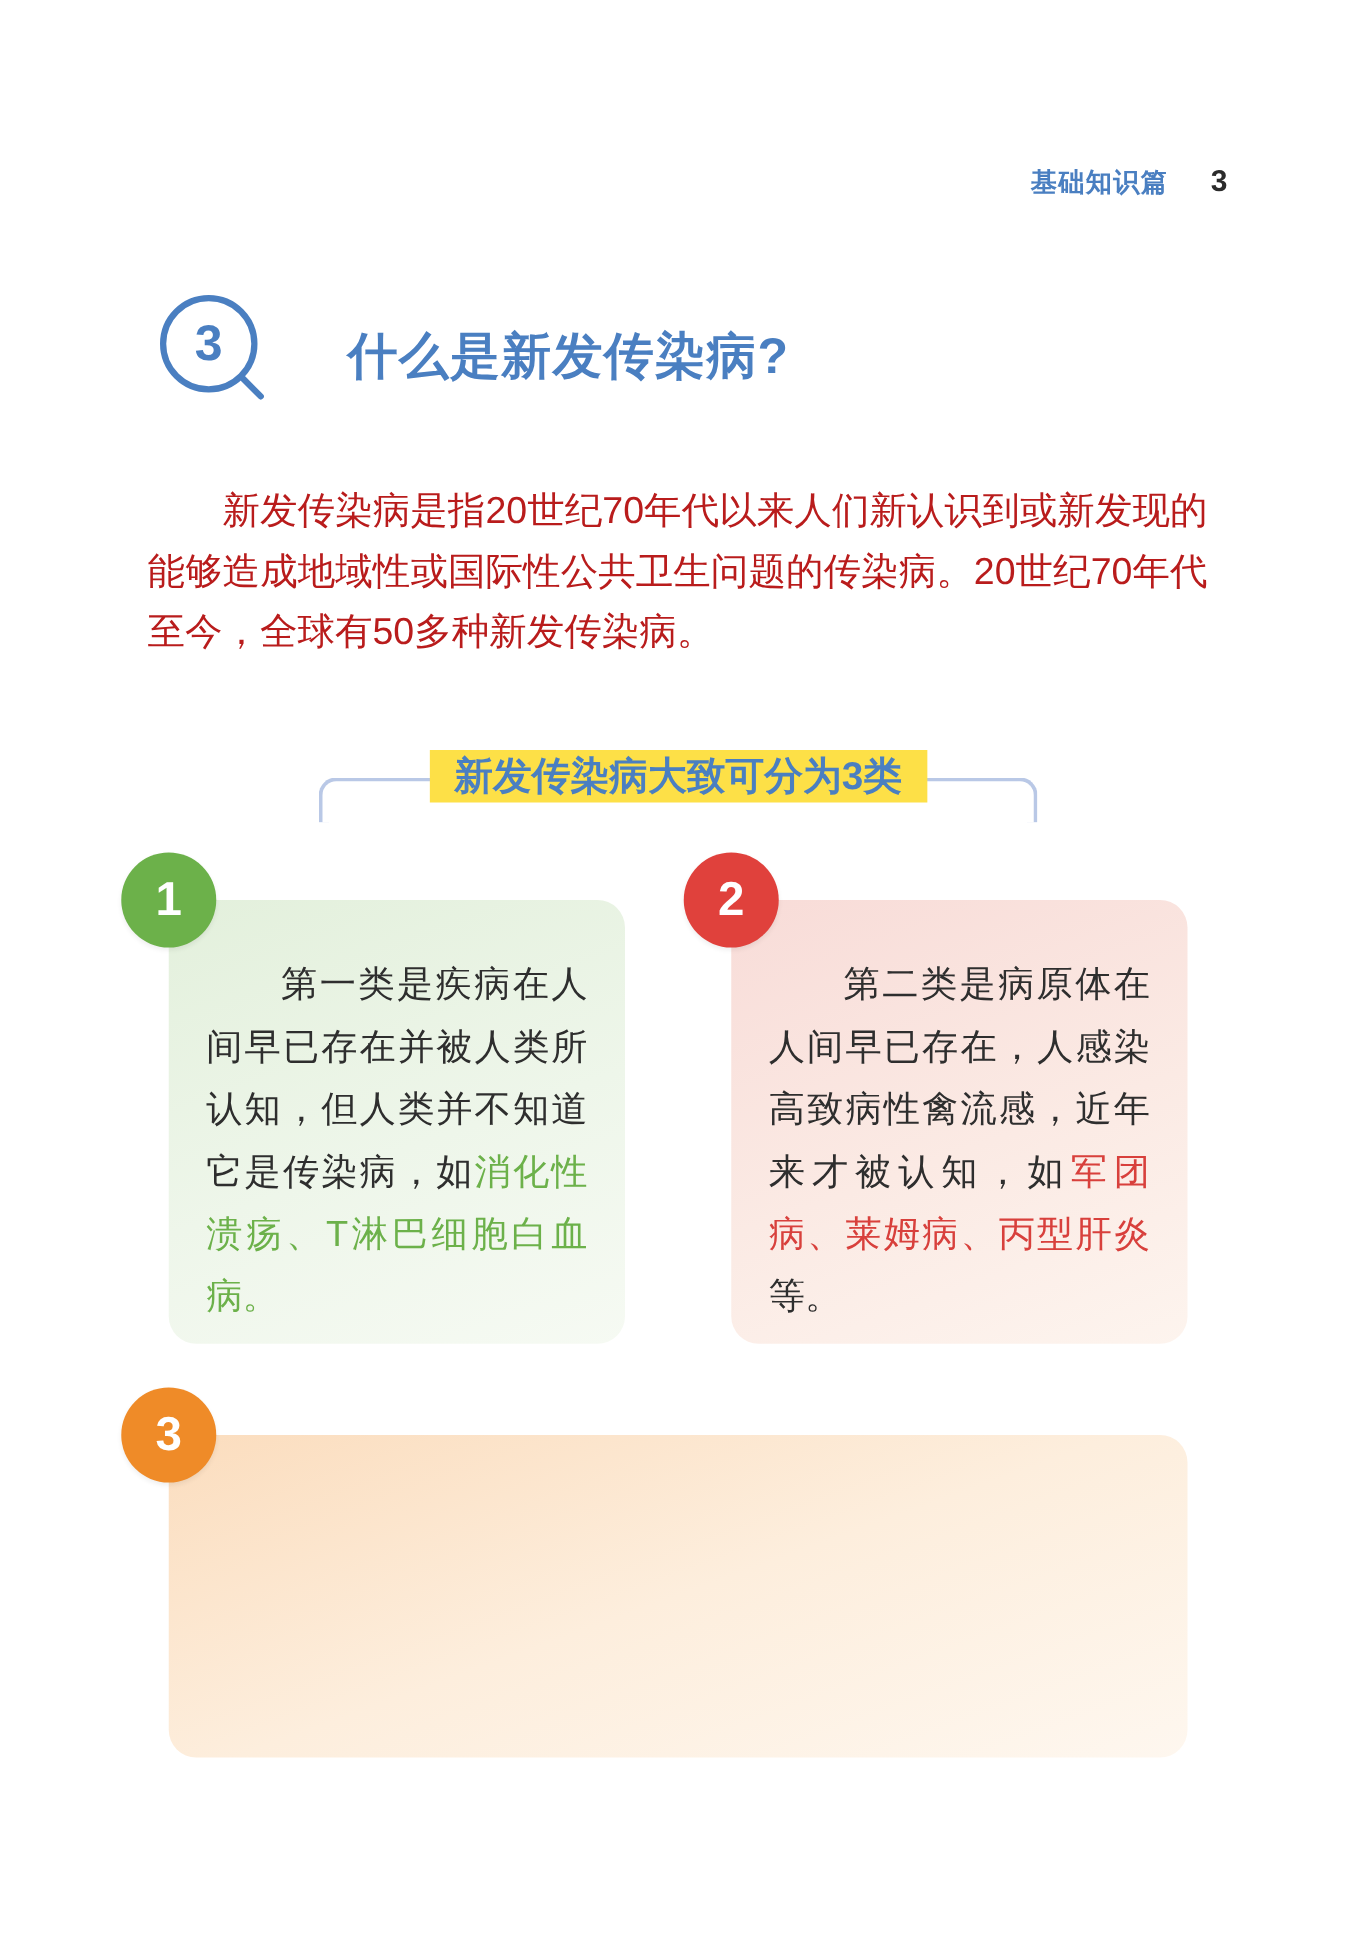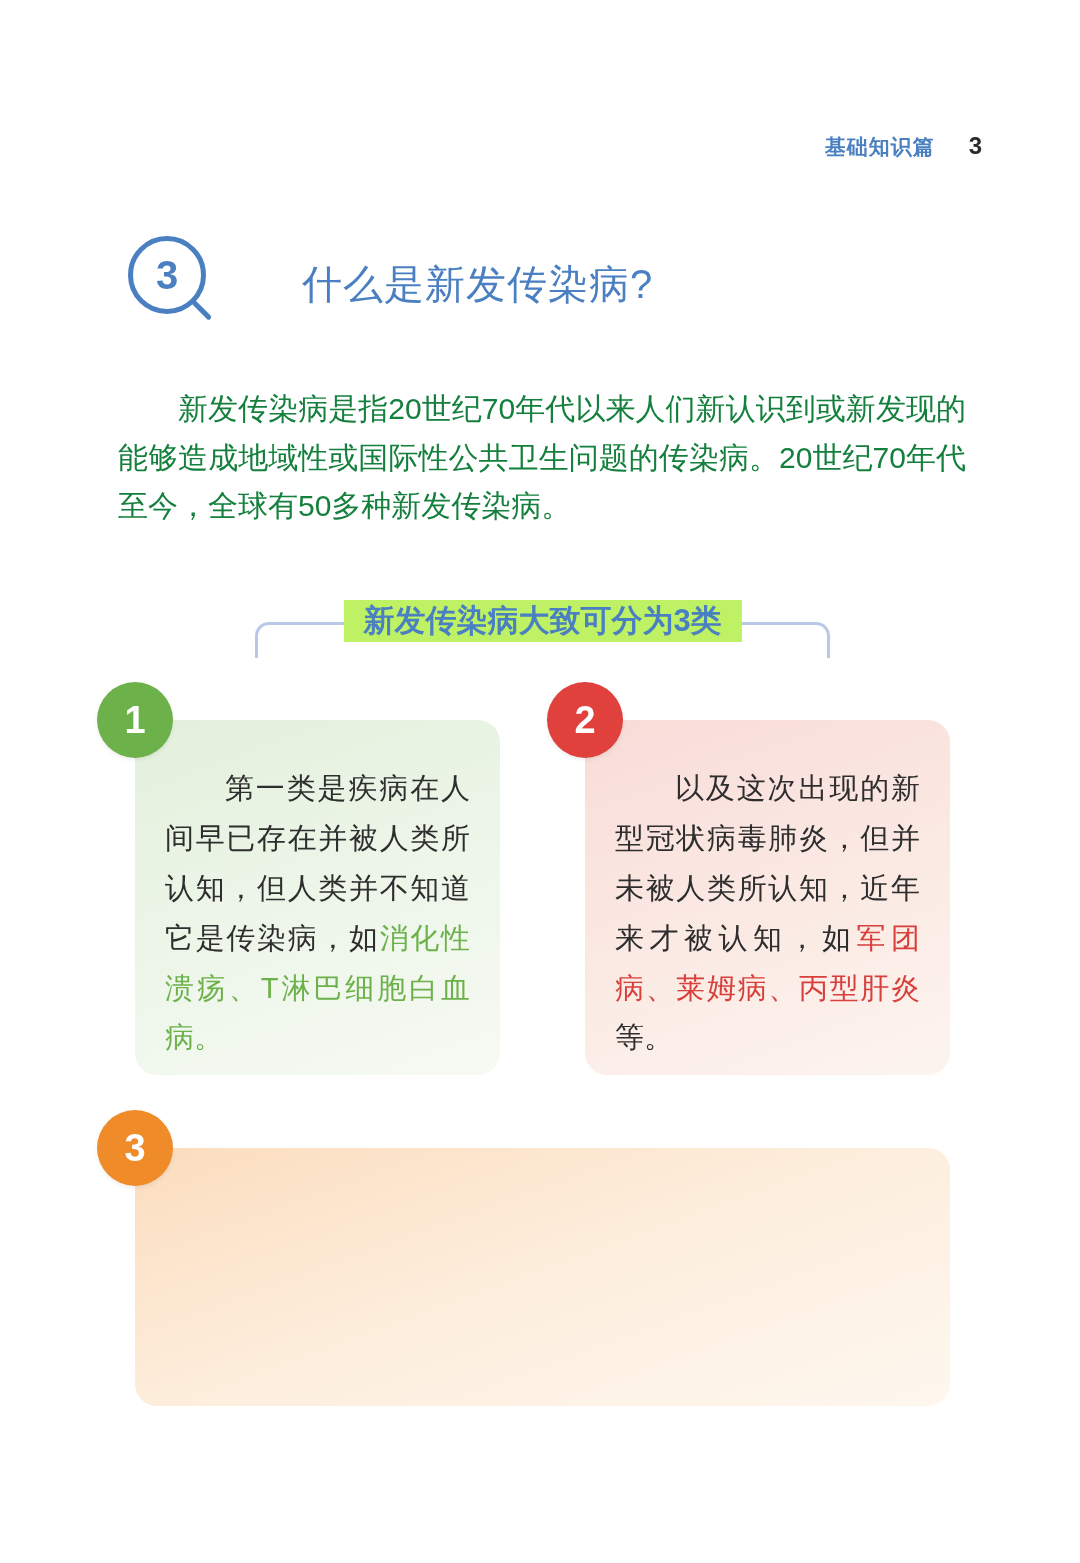--- a/index.html
+++ b/index.html
@@ -77,35 +77,35 @@
     top: 62px;
     width: 26px;
     height: 5px;
     background: #4a7fc1;
     border-radius: 3px;
     transform: rotate(45deg);
     transform-origin: left center;
   }
   .section-title {
     font-size: 40px;
-    font-weight: normal;
-    color: #4a7fc1;
-    margin-left: 78px;
+    font-weight: bold;
+    color: #4a7fc1;
+    margin-left: 54px;
     letter-spacing: 1px;
   }
 
   
   .intro {
     position: absolute;
     top: 385px;
     left: 118px;
     width: 848px;
     font-size: 30px;
     line-height: 1.62;
-    color: #15803d;
+    color: #b91c1c;
     text-align: justify;
     text-indent: 2em;
   }
 
   
   .band {
     position: absolute;
     top: 600px;
     left: 255px;
     width: 575px;
@@ -120,21 +120,21 @@
     border: 3px solid #b9c8e6;
     border-bottom: none;
     border-radius: 14px 14px 0 0;
     box-sizing: border-box;
   }
   .band .band-text {
     position: absolute;
     left: 50%;
     top: 0;
     transform: translateX(-50%);
-    background: #bef264;
+    background: #fde047;
     padding: 0 20px;
     font-size: 31px;
     font-weight: bold;
     color: #4a7fc1;
     white-space: nowrap;
   }
 
   
   .card {
     position: absolute;
@@ -232,19 +232,19 @@
 <div class="card" id="card-one">
   <div class="num-bubble">1</div>
   <div class="card-text">
     <span class="indent"></span><span>第一类是疾病在人间早已存在并被人类所认知，但人类并不知道它是传染病，如</span><span class="hl-green">消化性溃疡、T淋巴细胞白血病。</span>
   </div>
 </div>
 
 <div class="card" id="card-two">
   <div class="num-bubble">2</div>
   <div class="card-text">
-    <span class="indent"></span><span>以及这次出现的新型冠状病毒肺炎，但并未被人类所认知，近年来才被认知，如</span><span class="hl-red">军团病、莱姆病、丙型肝炎</span><span>等。</span>
+    <span class="indent"></span><span>第二类是病原体在人间早已存在，人感染高致病性禽流感，近年来才被认知，如</span><span class="hl-red">军团病、莱姆病、丙型肝炎</span><span>等。</span>
   </div>
 </div>
 
 <div class="card" id="card-three">
   <div class="num-bubble">3</div>
 </div>
 
 </body></html>

